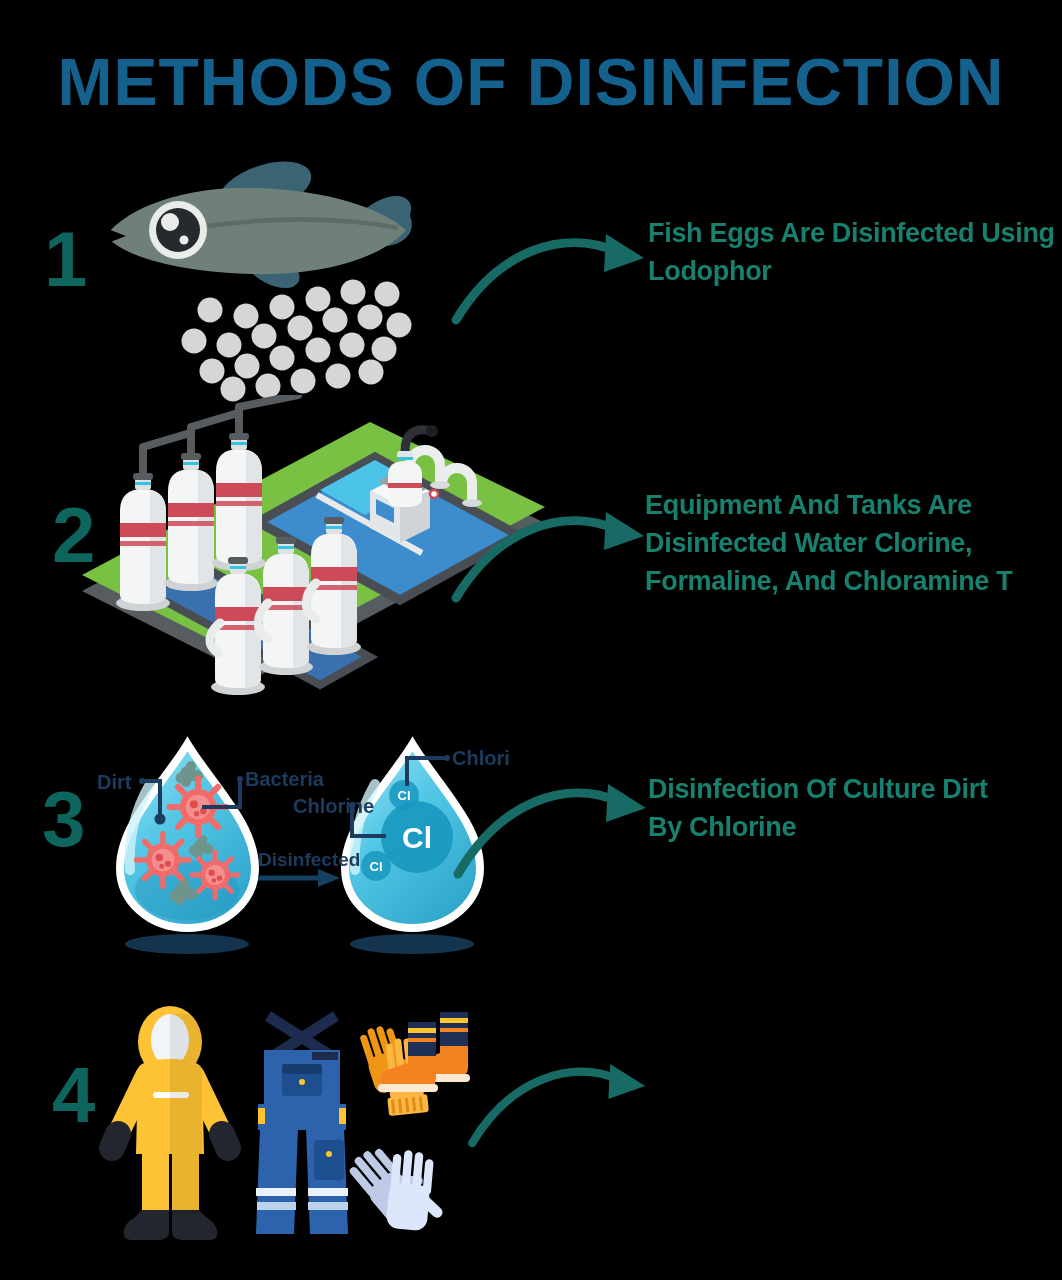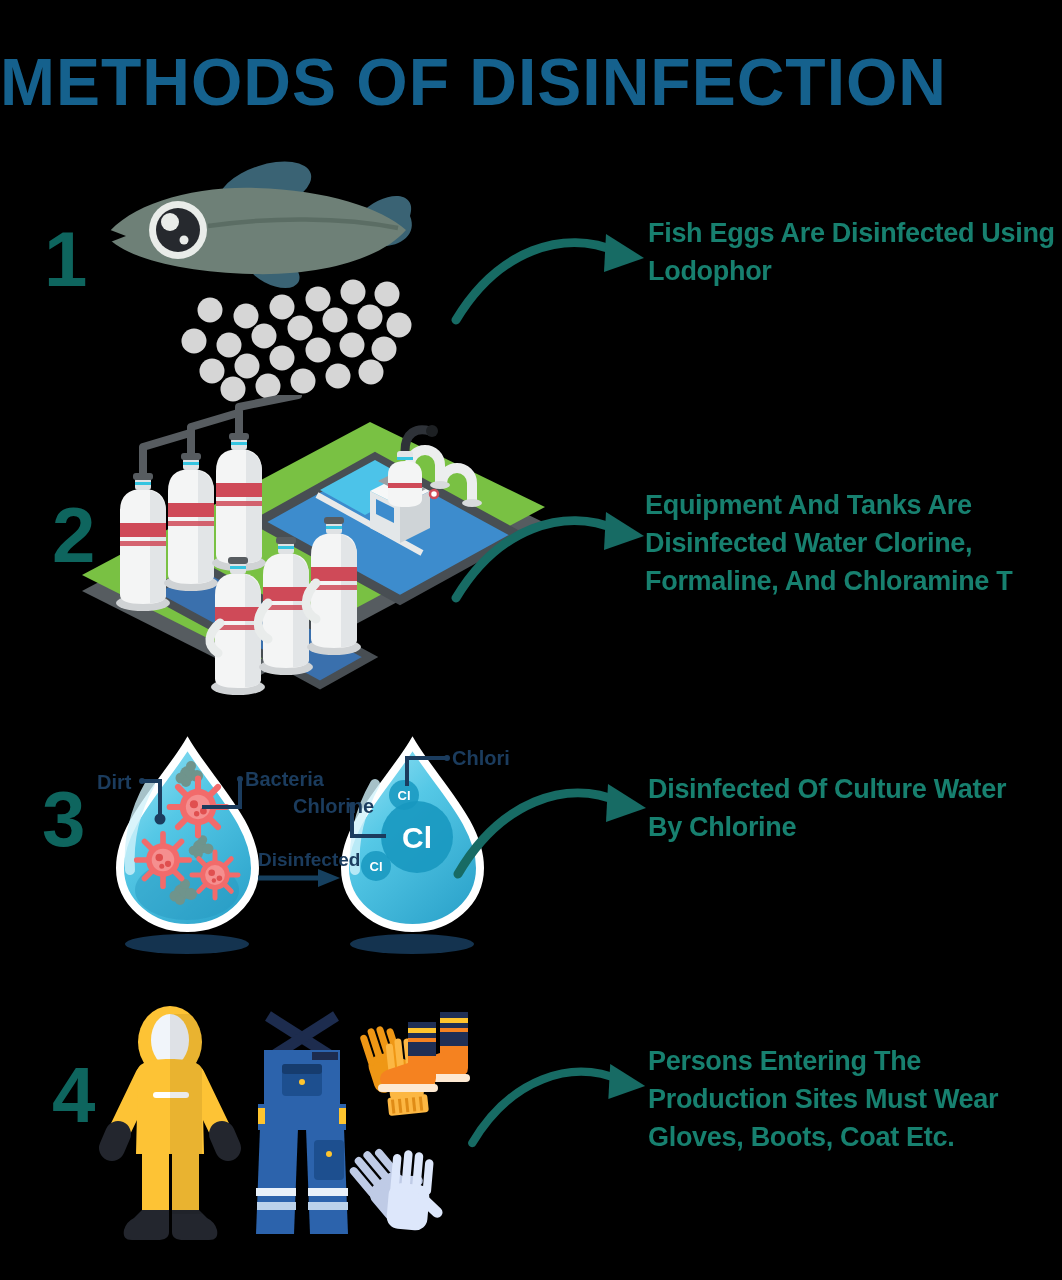--- a/index.html
+++ b/index.html
@@ -1,18 +1,18 @@
 <!DOCTYPE html>
 <html><head>
 <meta charset="utf-8">
 <style>
   html,body{margin:0;padding:0;background:#000;}
   #canvas{position:relative;width:1062px;height:1280px;background:#000;overflow:hidden;
           font-family:"Liberation Sans",sans-serif;}
-  .title{position:absolute;top:44px;left:0;width:1062px;
+  .title{position:absolute;top:44px;left:0;width:1062px;text-align:center;
          font-size:66px;font-weight:700;letter-spacing:1px;color:#15618d;margin:0;}
   .stepnum{position:absolute;font-size:78px;font-weight:700;color:#0e655e;line-height:1;}
   .steptext{position:absolute;font-size:27px;font-weight:700;letter-spacing:-0.3px;
             line-height:38px;color:#17806f;}
   .illus,.arrow{position:absolute;}
   svg text.navy{font-family:"Liberation Sans",sans-serif;font-weight:700;fill:#1b3c5e;}
 </style>
 </head>
 <body>
 
@@ -232,21 +232,21 @@
       <line x1="168" y1="146" x2="230" y2="146" stroke="#16405f" stroke-width="5"></line>
       <polygon points="228,137 250,146 228,155" fill="#16405f"></polygon>
     </g>
   </svg>
 
   <svg class="arrow" style="left:448px;top:756px" width="200" height="130" viewBox="0 0 200 130">
     <path d="M10 118 C52 46,118 22,172 46" stroke="#176b64" stroke-width="9" fill="none" stroke-linecap="round"></path>
     <polygon points="160,28 198,52 158,66" fill="#176b64"></polygon>
   </svg>
 
-  <div class="steptext" style="left:648px;top:770px;width:380px">Disinfected Of Culture Water By Chlorine</div>
+  <div class="steptext" style="left:648px;top:770px;width:380px">Disinfection Of Culture Dirt By Chlorine</div>
 
   <div class="stepnum" style="left:52px;top:1056px">4</div>
 
   <svg class="illus" style="left:98px;top:992px" width="395" height="255" viewBox="0 0 395 255">
     <defs>
       <g id="glove">
         <rect x="-17" y="0" width="34" height="38" rx="10"></rect>
         <rect x="-16" y="-24" width="7" height="32" rx="3.5"></rect>
         <rect x="-7" y="-28" width="7" height="36" rx="3.5"></rect>
         <rect x="2" y="-27" width="7" height="35" rx="3.5"></rect>
@@ -328,15 +328,14 @@
       <use href="#glove" fill="#bfcbe6" transform="translate(282,188) rotate(-40) scale(1.15)"></use>
       <use href="#glove" fill="#dde7fb" transform="translate(312,192) rotate(5) scale(1.2)"></use>
     </g>
   </svg>
 
   <svg class="arrow" style="left:460px;top:1040px" width="190" height="115" viewBox="0 0 200 125">
     <path d="M10 112 C52 42,118 20,172 44" stroke="#176b64" stroke-width="9" fill="none" stroke-linecap="round"></path>
     <polygon points="160,26 198,50 158,64" fill="#176b64"></polygon>
   </svg>
 
-  <div class="steptext" style="left:648px;top:1042px;width:400px">Persons Entering The Production Sites Must Wear Gloves, Boots, Coat Etc.</div>
 
 </div>
 
 </body></html>

